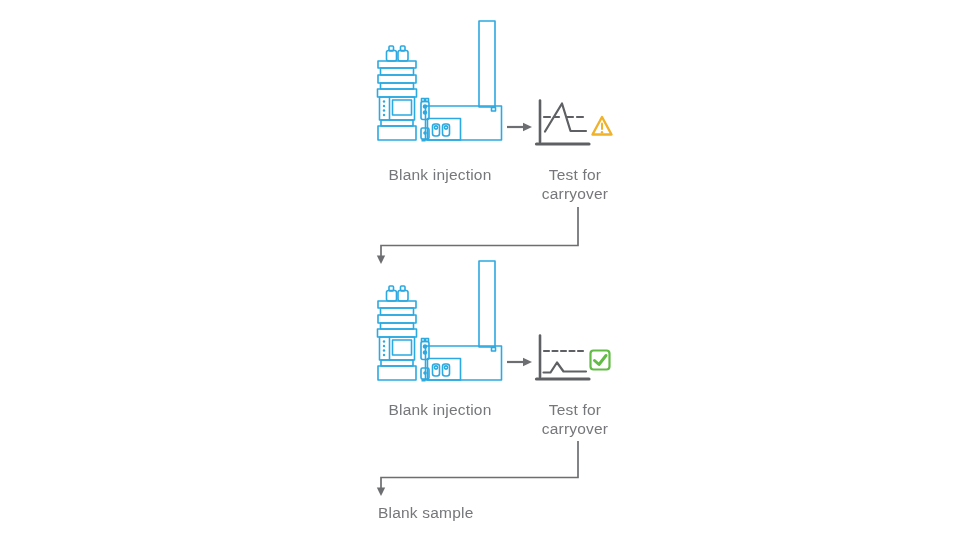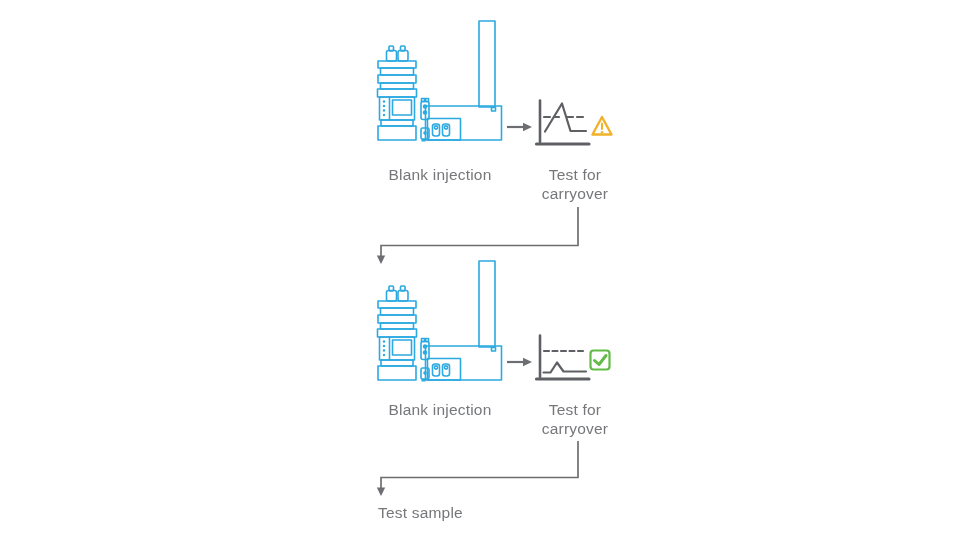--- a/index.html
+++ b/index.html
@@ -126,15 +126,15 @@
     <div>carryover</div>
   </div>
 
   <div class="label" style="left:375px; top:400px; width:130px;">Blank injection</div>
 
   <div class="label" style="left:530px; top:400px; width:90px;">
     <div>Test for</div>
     <div>carryover</div>
   </div>
 
-  <div class="label left" style="left:378px; top:503px; width:140px;">Test sample</div>
+  <div class="label left" style="left:378px; top:503px; width:140px;">Blank sample</div>
 
 </div>
 
 </body></html>

